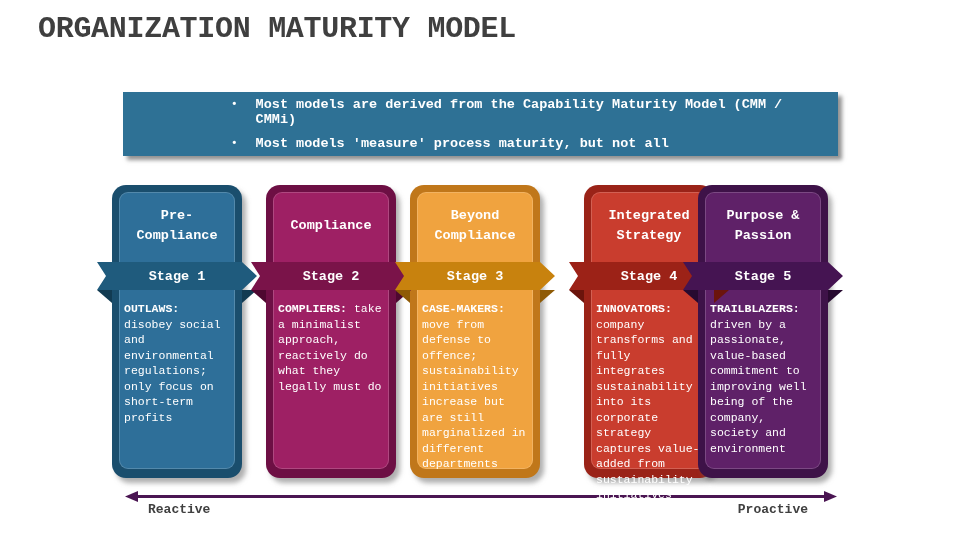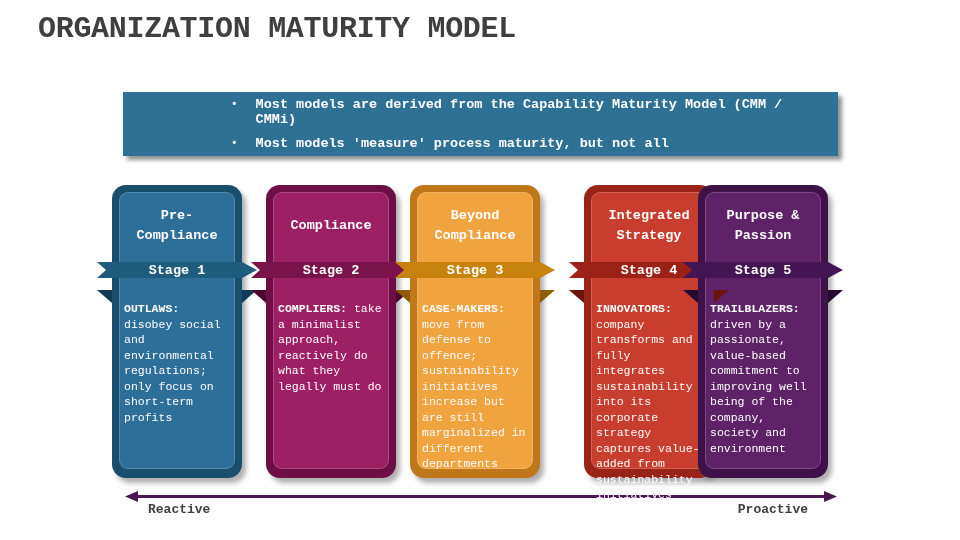--- a/index.html
+++ b/index.html
@@ -86,21 +86,21 @@
     font-weight: bold;
     line-height: 1.5;
     white-space: pre-line;
     z-index: 2;
   }
   .ribbon {
     position: absolute;
     left: -15px;
     width: calc(100% + 30px);
     top: 77px;
-    height: 16px;
+    height: 28px;
     background: var(--ribbon, #444);
     clip-path: polygon(0 0, calc(100% - 15px) 0, 100% 50%, calc(100% - 15px) 100%, 0 100%, 9px 50%);
     z-index: 4;
     display: flex;
     align-items: center;
     justify-content: center;
     color: #ffffff;
     font-size: 13.5px;
     font-weight: bold;
   }

